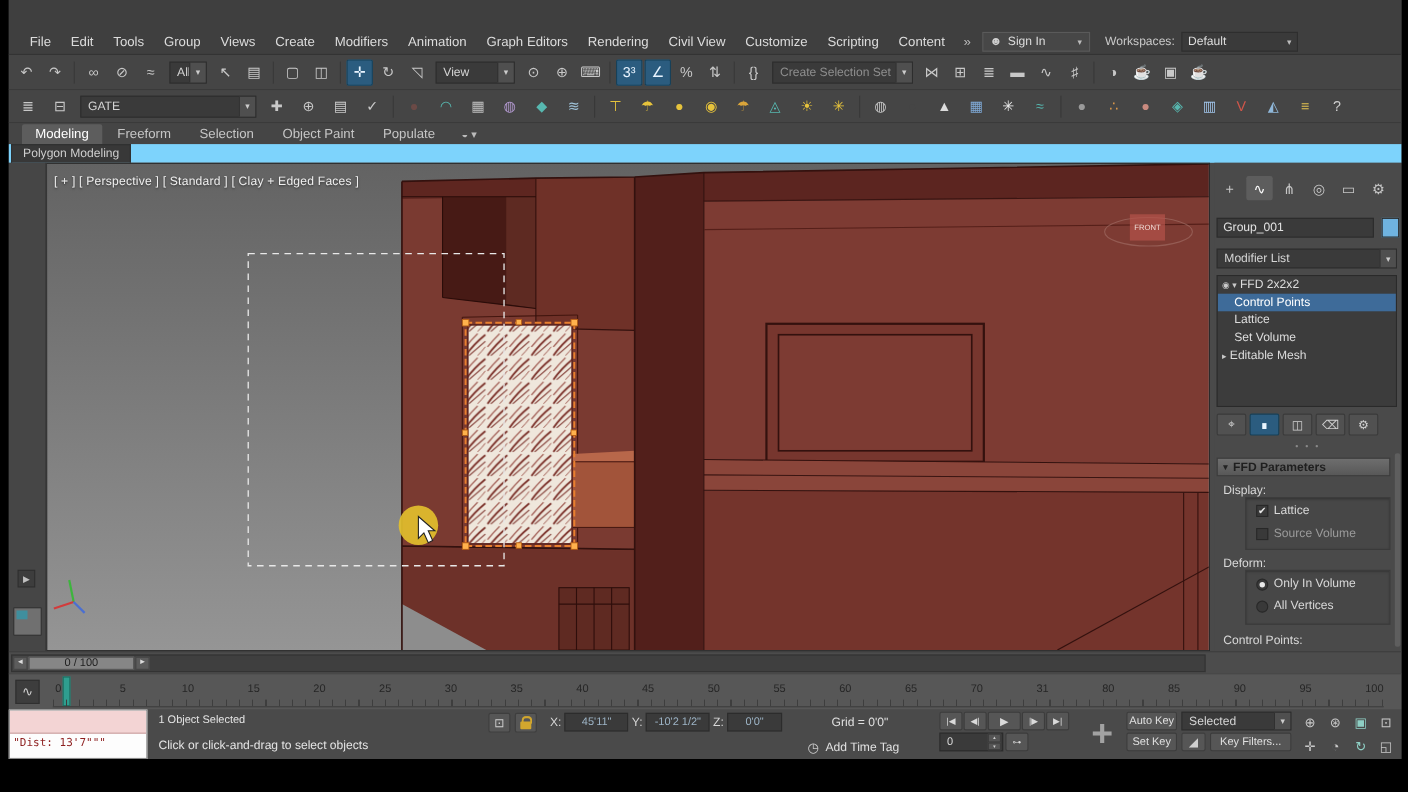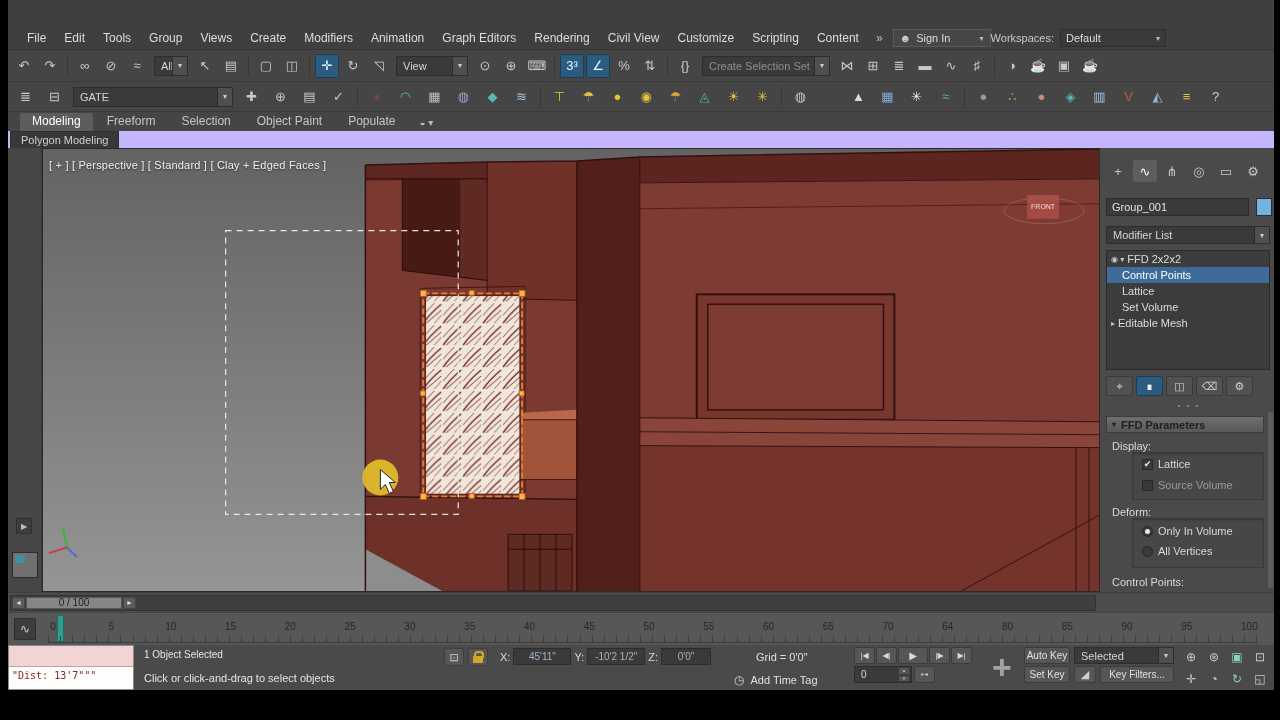--- a/index.html
+++ b/index.html
@@ -8,21 +8,21 @@
 #app{position:absolute;left:8px;top:0;width:1266px;height:690px;background:#4a4a4a;}
 
 .topchrome{position:absolute;left:0;top:0;width:100%;height:50px;background:#3f3f3f;border-bottom:1px solid #333;}
 .menubar{position:absolute;left:0;top:26px;width:100%;height:24px;display:flex;align-items:center;padding:0 8px 0 10px;}
 .menus{display:flex;align-items:center;}
 .menu-item{padding:0 9px;font-size:12px;color:#dcdcdc;cursor:default;white-space:nowrap;}
 .menu-overflow{color:#bbb;font-size:12px;padding:0 8px;}
 .signin{margin-left:2px;display:flex;align-items:center;gap:5px;background:#474747;border:1px solid #5a5a5a;height:18px;padding:0 6px;font-size:11px;color:#ddd;width:98px;}
 .signin .user-glyph{font-size:11px;color:#cfcfcf;}
 .signin .dd-arrow{margin-left:auto;}
-.ws-label{font-size:11px;color:#c9c9c9;white-space:nowrap;}
+.ws-label{font-size:11px;color:#c9c9c9;margin-left:14px;white-space:nowrap;}
 .ws-combo{display:flex;align-items:center;background:#3a3a3a;border:1px solid #2e2e2e;height:18px;width:106px;margin-left:6px;padding:0 5px;font-size:11px;color:#ddd;}
 .ws-combo .dd-arrow{margin-left:auto;}
 .dd-arrow{font-size:8px;color:#bbb;}
 
 .toolbar{position:absolute;display:flex;align-items:center;gap:2px;}
 .toolbar1{left:0;top:50px;width:100%;height:32px;background:#454545;border-bottom:1px solid #393939;padding:0 4px;}
 .toolbar2{left:0;top:82px;width:100%;height:30px;background:#454545;border-bottom:1px solid #393939;padding:0 4px;}
 .icon-list{display:flex;align-items:center;gap:2px;}
 .tbtn{width:24px;height:24px;display:flex;align-items:center;justify-content:center;font-size:13px;color:#c8c8c8;border-radius:2px;flex:0 0 auto;cursor:default;}
 .toolbar2 .tbtn{width:27px;height:23px;}
@@ -31,21 +31,21 @@
 .combo{height:20px;background:#3a3a3a;border:1px solid #2d2d2d;display:flex;align-items:center;font-size:11px;color:#d5d5d5;flex:0 0 auto;margin:0 3px;}
 .combo .combo-text{padding:0 6px;flex:1;white-space:nowrap;overflow:hidden;}
 .combo .combo-btn{width:15px;height:100%;background:#4f4f4f;border-left:1px solid #2d2d2d;display:flex;align-items:center;justify-content:center;font-size:8px;color:#ccc;}
 .combo.dim .combo-text{color:#8e8e8e;}
 .w56{width:34px}.w70{width:72px}.w118{width:128px}.w160{width:160px}
 
 .ribbon-tabs{position:absolute;left:0;top:112px;width:100%;height:19px;display:flex;align-items:flex-end;padding-left:12px;gap:4px;background:#454545;}
 .rtab{font-size:12px;color:#c6c6c6;padding:1px 12px 3px;white-space:nowrap;}
 .rtab.active{background:#5d5d5d;color:#fff;border-radius:2px 2px 0 0;}
 .ribbon-config{display:flex;align-items:center;color:#bbb;font-size:10px;padding:0 8px 3px;}
-.panel-strip{position:absolute;left:0;top:131px;width:100%;height:17px;background:#c4b5fd;}
+.panel-strip{position:absolute;left:0;top:131px;width:100%;height:17px;background:#7dd3fc;}
 .panel-tab{position:absolute;left:2px;top:0;height:17px;display:flex;align-items:center;padding:0 10px;background:#383838;border:1px solid #2f2f2f;border-bottom:none;font-size:11px;color:#cfcfcf;white-space:nowrap;}
 
 .left-strip{position:absolute;left:0;top:148px;width:34px;height:444px;background:#464646;border-right:1px solid #3a3a3a;}
 .explorer-arrow{position:absolute;left:8px;top:370px;width:16px;height:16px;background:#3d3d3d;border:1px solid #2f2f2f;color:#c0c0c0;font-size:8px;display:flex;align-items:center;justify-content:center;}
 .layout-tab{position:absolute;left:4px;top:404px;width:26px;height:26px;background:#707070;border:1px solid #2c2c2c;}
 .layout-tab-inner{position:absolute;left:2px;top:2px;width:10px;height:8px;background:#3f8f9e;}
 
 .viewport{position:absolute;left:34px;top:148px;width:1058px;height:444px;background:#777;border:1px solid #2a2a2a;overflow:hidden;}
 .viewport svg{position:absolute;left:0;top:0;width:100%;height:100%;}
 .vp-label{position:absolute;left:6px;top:10px;font-size:11px;color:#f0f0f0;text-shadow:0 1px 2px rgba(0,0,0,.55);letter-spacing:.2px;}
@@ -508,21 +508,21 @@
             <span class="tick-num">25</span>
             <span class="tick-num">30</span>
             <span class="tick-num">35</span>
             <span class="tick-num">40</span>
             <span class="tick-num">45</span>
             <span class="tick-num">50</span>
             <span class="tick-num">55</span>
             <span class="tick-num">60</span>
             <span class="tick-num">65</span>
             <span class="tick-num">70</span>
-            <span class="tick-num">64</span>
+            <span class="tick-num">31</span>
             <span class="tick-num">80</span>
             <span class="tick-num">85</span>
             <span class="tick-num">90</span>
             <span class="tick-num">95</span>
             <span class="tick-num">100</span>
           </div>
         <div class="ruler-ticks"></div>
       </div>
     </div>
 

